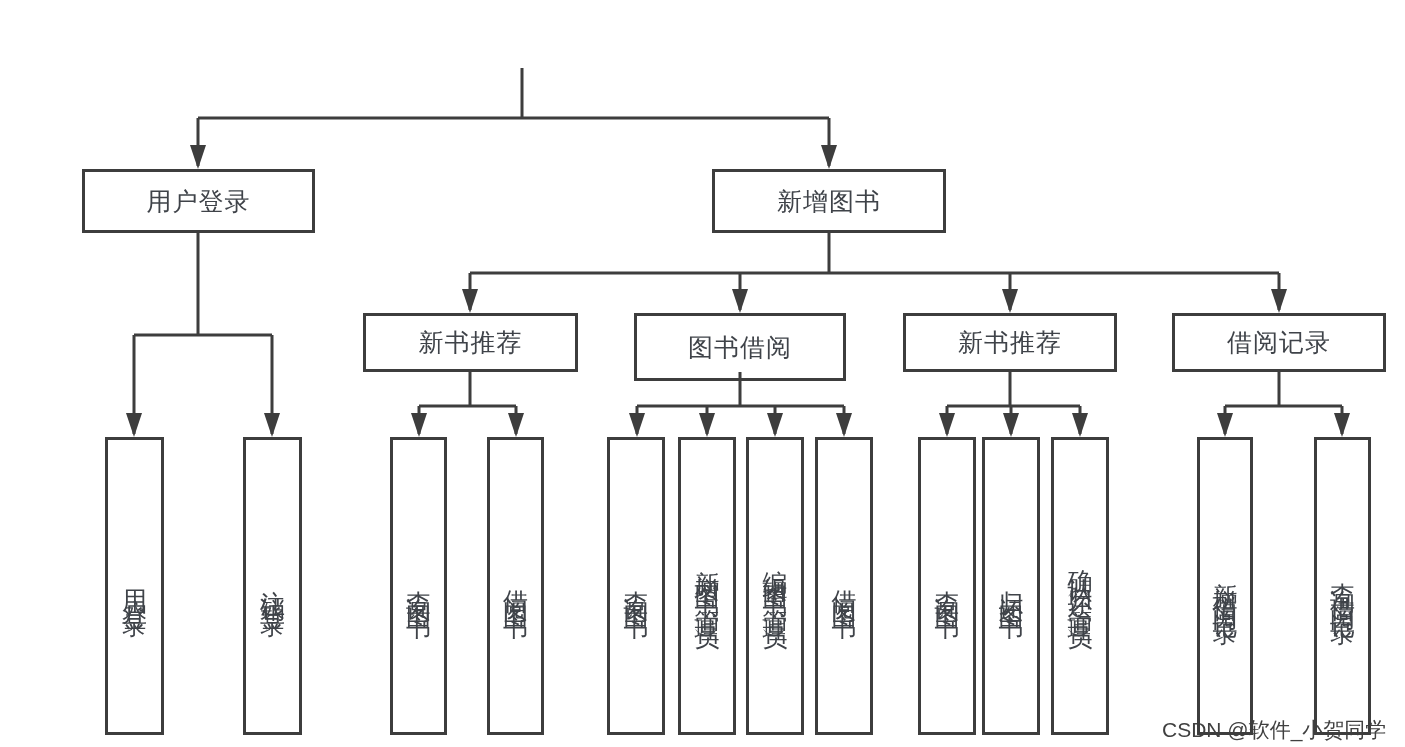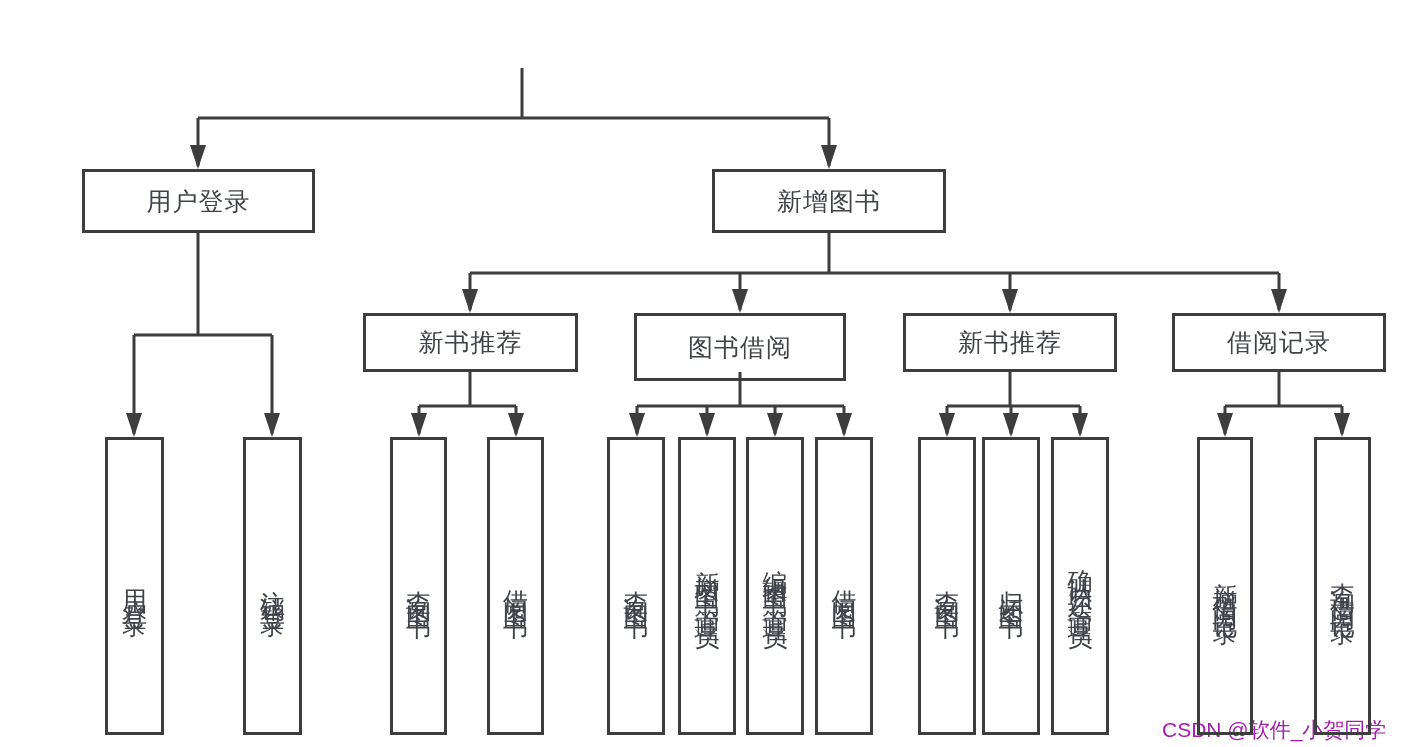--- a/index.html
+++ b/index.html
@@ -44,21 +44,21 @@
     line-height: 1.0;
     letter-spacing: 8px;
     color: #3f4349;
     white-space: nowrap;
   }
   .watermark {
     position: absolute;
     left: 1162px;
     top: 716px;
     font-size: 21px;
-    color: #a21caf;
+    color: #404040;
     z-index: 1;
     white-space: nowrap;
   }
 </style>
 </head>
 <body>
 
 <div class="stage">
 
   <div class="watermark">CSDN @软件_小贺同学</div>

